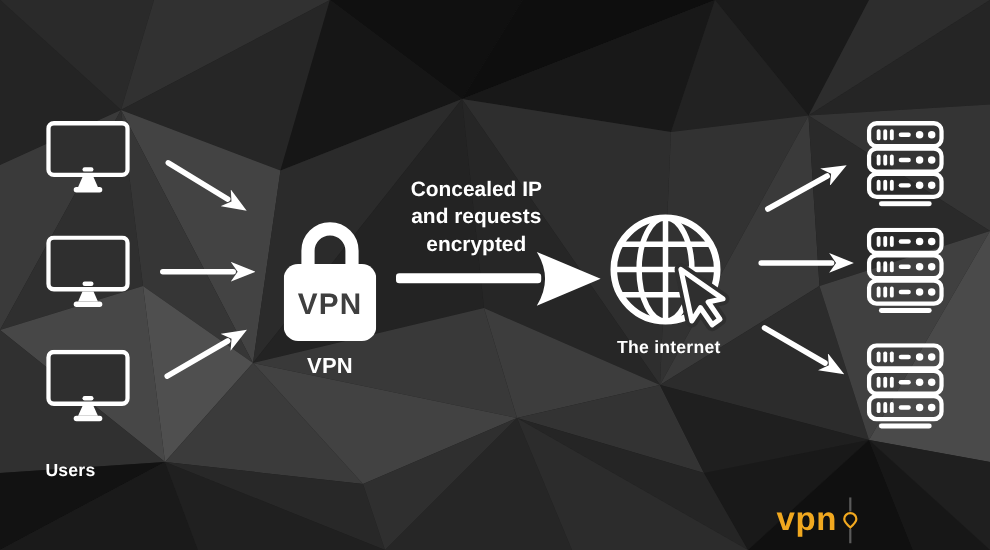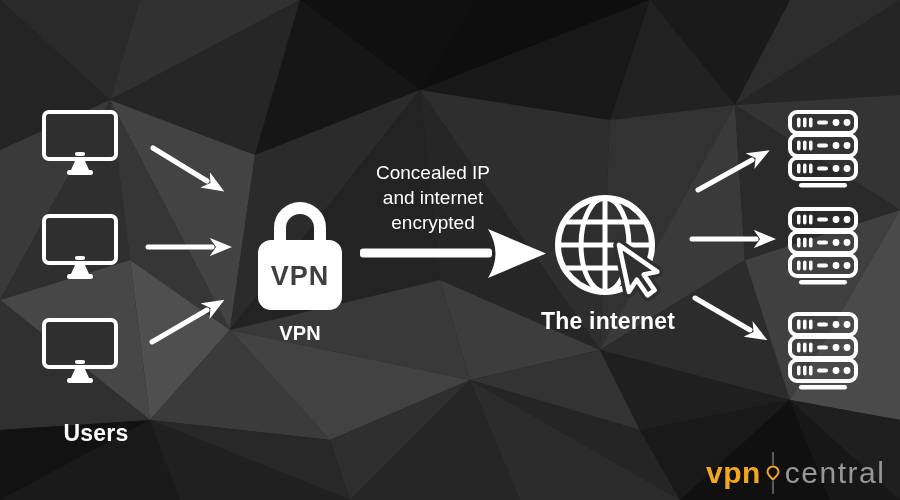--- a/index.html
+++ b/index.html
@@ -6,26 +6,26 @@
   .stage{
     position:relative;width:900px;height:500px;overflow:hidden;
     background:#1e1e1e;
     font-family:"Liberation Sans","DejaVu Sans",sans-serif;
   }
   .stage svg{display:block;}
   .bg-mesh{position:absolute;inset:0;}
   .overlay{position:absolute;inset:0;pointer-events:none;}
   .abs{position:absolute;}
   .label{
-    position:absolute;color:#ffffff;font-weight:bold;font-size:23px;
+    position:absolute;color:#ffffff;font-weight:bold;font-size:16px;
     text-align:center;letter-spacing:.2px;
   }
   .caption{
     position:absolute;left:353px;top:160px;width:160px;
-    color:#ffffff;font-weight:normal;font-size:19px;line-height:25px;
+    color:#ffffff;font-weight:bold;font-size:19px;line-height:25px;
     text-align:center;
   }
   .logo{
     position:absolute;left:706px;top:452px;display:flex;align-items:center;gap:5px;
   }
   .logo .vpn-word{font-weight:bold;font-size:30px;letter-spacing:.5px;}
   .logo .central-word{font-weight:300;font-size:30px;letter-spacing:1.5px;}
 </style>
 </head>
 <body>
@@ -229,31 +229,30 @@
         <rect x="21" y="53.5" width="3.5" height="10" rx="1.7"></rect>
       <rect x="29" y="56.5" width="11" height="4" rx="2"></rect>
         <circle cx="48" cy="58.5" r="3.4"></circle>
         <circle cx="59" cy="58.5" r="3.4"></circle>
       <rect x="11" y="73" width="48" height="4.5" rx="2.2"></rect>
     </g>
   </svg>
 
   <div class="caption">
     <div>Concealed IP</div>
-    <div>and internet</div>
+    <div>and requests</div>
     <div>encrypted</div>
   </div>
 
-  <div class="label" style="left:36px;top:420px;width:120px">Users</div>
+  <div class="label" style="left:4px;top:420px;width:120px">Users</div>
   <div class="label" style="left:258px;top:322px;width:84px;font-size:20px">VPN</div>
   <div class="label" style="left:528px;top:308px;width:160px">The internet</div>
 
   <div class="logo">
     <span class="vpn-word" style="color:#F1A81F">vpn</span>
     <svg width="14" height="42" viewBox="0 0 14 42">
       <line x1="7" y1="0" x2="7" y2="13" stroke="#5a5a5a" stroke-width="2"></line>
       <line x1="7" y1="29" x2="7" y2="42" stroke="#5a5a5a" stroke-width="2"></line>
       <path d="M7,14.5 C3.9,14.5 1.5,16.9 1.5,19.8 C1.5,22.6 7,27.5 7,27.5 C7,27.5 12.5,22.6 12.5,19.8 C12.5,16.9 10.1,14.5 7,14.5 Z" fill="none" stroke="#F1A81F" stroke-width="2"></path>
     </svg>
-    <span class="central-word" style="color:#979797">central</span>
   </div>
 
 </div>
 
 </body></html>

